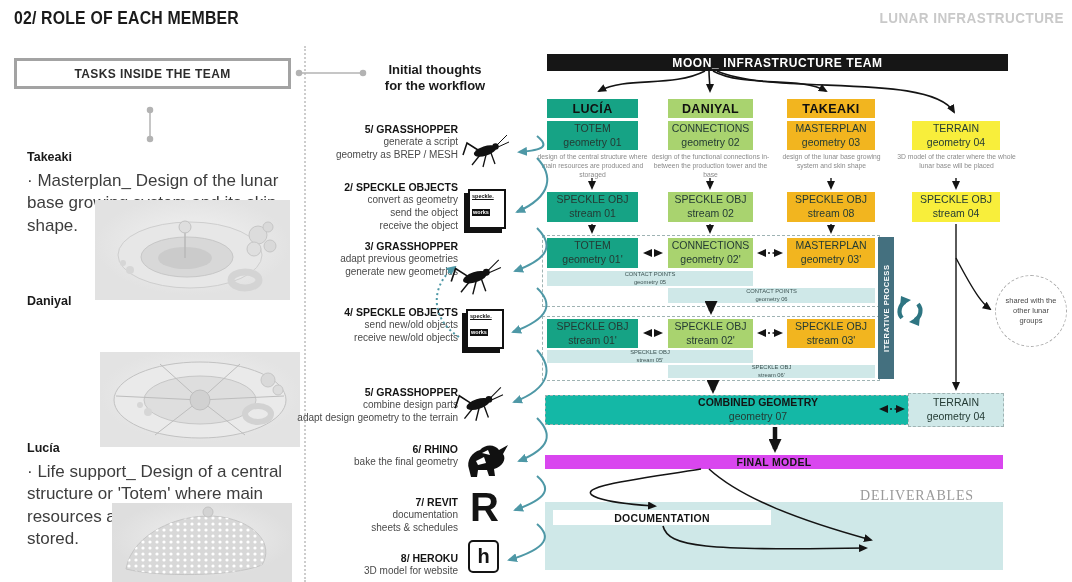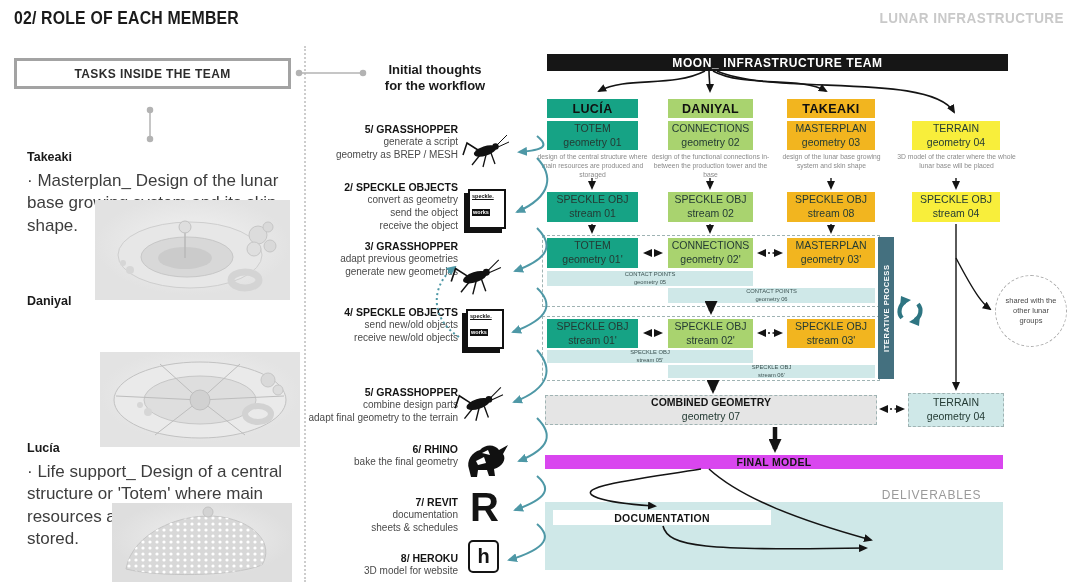--- a/index.html
+++ b/index.html
@@ -28,21 +28,21 @@
   .fc-name{height:19px;font-weight:800;font-size:12.5px;color:#101010;letter-spacing:.4px;}
   .fc-geo{font-size:10.5px;color:#243b34;line-height:1.3;}
   .fc-desc{font-size:6.8px;color:#8b8b8b;line-height:1.3;text-align:center;}
   .pale-bar{font-size:5.8px;color:#3d5353;line-height:1.25;}
   .dashed{border:1.5px dashed #9fb3b3;background:#fff;}
   .dashed-pale{border:1.2px dashed #9fb3b3;}
   .vert-label{writing-mode:vertical-rl;transform:rotate(180deg);font-size:7.5px;font-weight:700;color:#fff;letter-spacing:.6px;
               display:flex;align-items:center;justify-content:center;}
   .shared-circle{border:1.5px dashed #ababab;border-radius:50%;font-size:7.5px;color:#4a4a4a;line-height:1.35;}
   .final-bar{font-weight:700;font-size:10.5px;color:#141414;letter-spacing:.3px;}
-  .deliv-label{font-size:12px;color:#9a9a9a;letter-spacing:.8px;text-align:center;}
+  .deliv-label{font-size:14px;color:#9a9a9a;letter-spacing:.8px;text-align:left;font-family:Liberation Serif, serif;}
   .white-bar{background:#fff;font-weight:700;font-size:10.5px;color:#141414;letter-spacing:.3px;}
 
   .speckle-box{background:#fff;border:2px solid #111;box-shadow:-4px 4px 0 #111;padding:2px 2px;}
   .speckle-top{font-size:5.5px;font-weight:700;color:#111;text-decoration:underline;line-height:1.2;}
   .speckle-bot{font-size:5.5px;font-weight:700;color:#fff;background:#111;line-height:1.3;padding:0 1px;display:inline-block;}
   .revit-r{font-size:40px;font-weight:800;color:#141414;line-height:1;}
   .heroku-box{border:2.5px solid #141414;border-radius:5px;font-size:20px;font-weight:700;color:#141414;}
   svg{display:block;}
 </style>
 </head>
@@ -155,21 +155,21 @@
     <div class="step-line">generate new geometries</div>
   </div>
   <div class="abs step" style="left:268px;top:306px;width:190px;text-align:right;">
     <div class="step-label">4/ SPECKLE OBJECTS</div>
     <div class="step-line">send new/old objects</div>
     <div class="step-line">receive new/old objects</div>
   </div>
   <div class="abs step" style="left:268px;top:386px;width:190px;">
     <div class="step-label">5/ GRASSHOPPER</div>
     <div class="step-line">combine design parts</div>
-    <div class="step-line">adapt final geometry to the terrain</div>
+    <div class="step-line">adapt design geometry to the terrain</div>
   </div>
   <div class="abs step" style="left:268px;top:443px;width:190px;">
     <div class="step-label">6/ RHINO</div>
     <div class="step-line">bake the final geometry</div>
   </div>
   <div class="abs step" style="left:268px;top:496px;width:190px;">
     <div class="step-label">7/ REVIT</div>
     <div class="step-line">documentation</div>
     <div class="step-line">sheets &amp; schedules</div>
   </div>
@@ -275,21 +275,21 @@
     <svg width="34" height="34" viewBox="0 0 34 34">
       <path d="M9,24 A10.5,10.5 0 0 1 12,8" fill="none" stroke="#2e7582" stroke-width="4.2"></path>
       <polygon points="8,2 18,6 7,13" fill="#2e7582"></polygon>
       <path d="M25,10 A10.5,10.5 0 0 1 22,26" fill="none" stroke="#2e7582" stroke-width="4.2"></path>
       <polygon points="26,32 16,28 27,21" fill="#2e7582"></polygon>
     </svg>
   </div>
 
   <div class="abs shared-circle ctr" style="left:995px;top:275px;width:72px;height:72px;padding:0 6px;box-sizing:border-box;">shared with the other lunar groups</div>
 
-  <div class="abs fc-geo ctr dashed-pale" style="left: 545px; top: 395px; width: 330px; height: 28px; background-color: #e5e5e5;">
+  <div class="abs fc-geo ctr dashed-pale" style="left: 545px; top: 395px; width: 330px; height: 28px; background-color: #14b8a6; padding-left: 47px;">
     <div style="font-weight:700;color:#141414;">COMBINED GEOMETRY</div>
     <div>geometry 07</div>
   </div>
   <div class="abs fc-geo ctr dashed-pale" style="left: 908px; top: 393px; width: 94px; height: 32px; background-color: rgb(207, 232, 232);">
     <div>TERRAIN</div>
     <div>geometry 04</div>
   </div>
 
   <div class="abs final-bar row-ctr" style="left: 545px; top: 455px; width: 458px; height: 14px; background-color: #d946ef;">FINAL MODEL</div>
 

